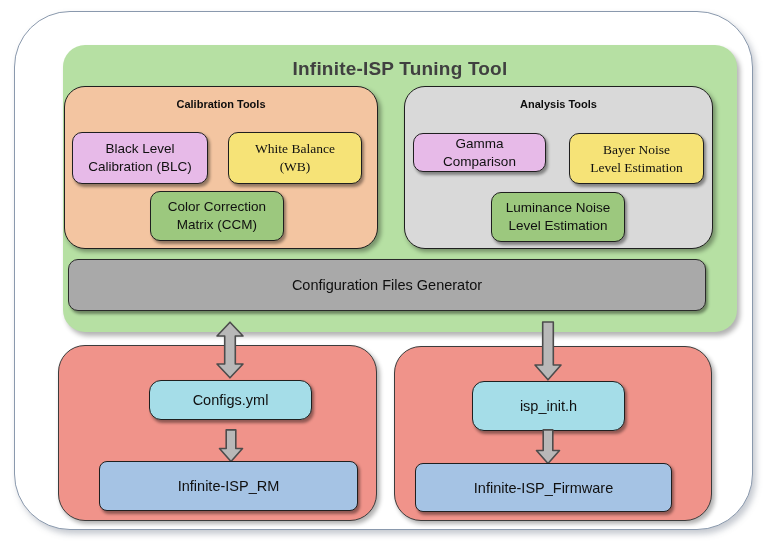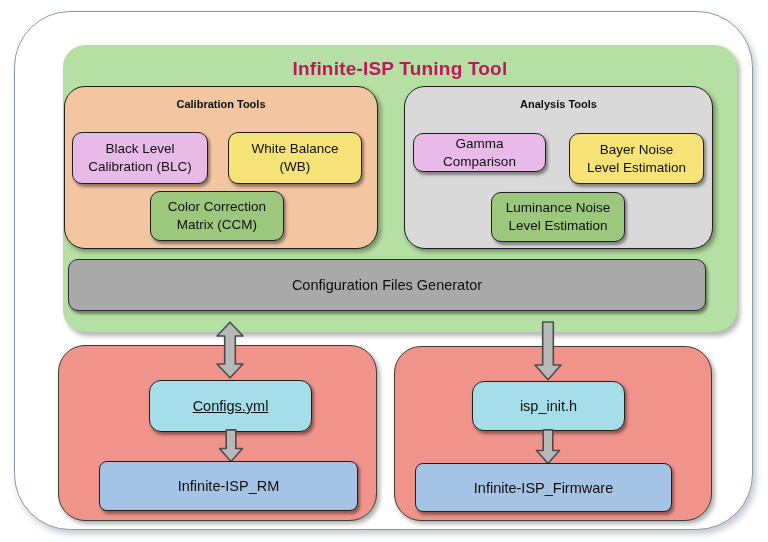--- a/index.html
+++ b/index.html
@@ -30,21 +30,21 @@
     background: var(--c-panel-green, #b6e0a3);
     border-radius: 22px;
     box-shadow: 3px 4px 5px rgba(0,0,0,0.3);
   }
   .main-title {
     position: absolute;
     left: 0; right: 0; top: 13px;
     text-align: center;
     font-size: 19px; font-weight: bold;
     letter-spacing: 0.2px;
-    color: #be185d;
+    color: #404040;
   }
 
   
   .group {
     position: absolute;
     border: 1.6px solid #1f1f1f;
     border-radius: 21px;
     box-shadow: 2.5px 3px 4px rgba(0,0,0,0.35);
   }
   .calib-box   { left: 63px;  top: 85px; width: 314px; height: 163px; background: var(--c-calib-bg, #f3c5a1); }
@@ -62,21 +62,21 @@
     display: flex; align-items: center; justify-content: center;
     text-align: center;
     font-size: 13.5px; line-height: 1.32;
     white-space: pre-line;
     border: 1.6px solid #1f1f1f;
     border-radius: 10px;
     box-shadow: 2px 2.5px 3px rgba(0,0,0,0.4);
     color: #101010;
   }
   .item[data-color="purple"] { background: var(--c-purple, #e7bae8); }
-  .item[data-color="yellow"] { background: var(--c-yellow, #f6e377); }
+  .item[data-color="yellow"] { background: var(--c-yellow, #f6e377); font-family: Liberation Serif, serif; }
   .item[data-color="green"]  { background: var(--c-green,  #9cc87e); }
 
   
   .pos-blc { left: 7px;   top: 45px;  width: 136px; height: 52px; }
   .pos-wb  { left: 163px; top: 45px;  width: 134px; height: 52px; }
   .pos-ccm { left: 85px;  top: 104px; width: 134px; height: 50px; }
   
   .pos-gamma     { left: 8px;   top: 46px;  width: 133px; height: 39px; }
   .pos-bayer     { left: 164px; top: 46px;  width: 135px; height: 51px; }
   .pos-luminance { left: 86px;  top: 105px; width: 134px; height: 50px; }
@@ -108,21 +108,21 @@
   .file-box {
     position: absolute;
     background: var(--c-file-bg, #a5dde8);
     border: 1.6px solid #1f1f1f;
     border-radius: 12px;
     box-shadow: 2px 2.5px 3px rgba(0,0,0,0.4);
     display: flex; align-items: center; justify-content: center;
     font-size: 14.5px;
     color: #101010;
   }
-  .pos-configs { left: 90px; top: 34px; width: 163px; height: 52px; text-decoration: underline; }
+  .pos-configs { left: 90px; top: 34px; width: 163px; height: 40px; }
   .pos-ispinit { left: 77px; top: 34px; width: 153px; height: 50px; }
 
   .target-box {
     position: absolute;
     background: var(--c-target-bg, #a5c3e4);
     border: 1.6px solid #1f1f1f;
     border-radius: 8px;
     box-shadow: 2px 2.5px 3px rgba(0,0,0,0.4);
     display: flex; align-items: center; justify-content: center;
     font-size: 14.5px;

